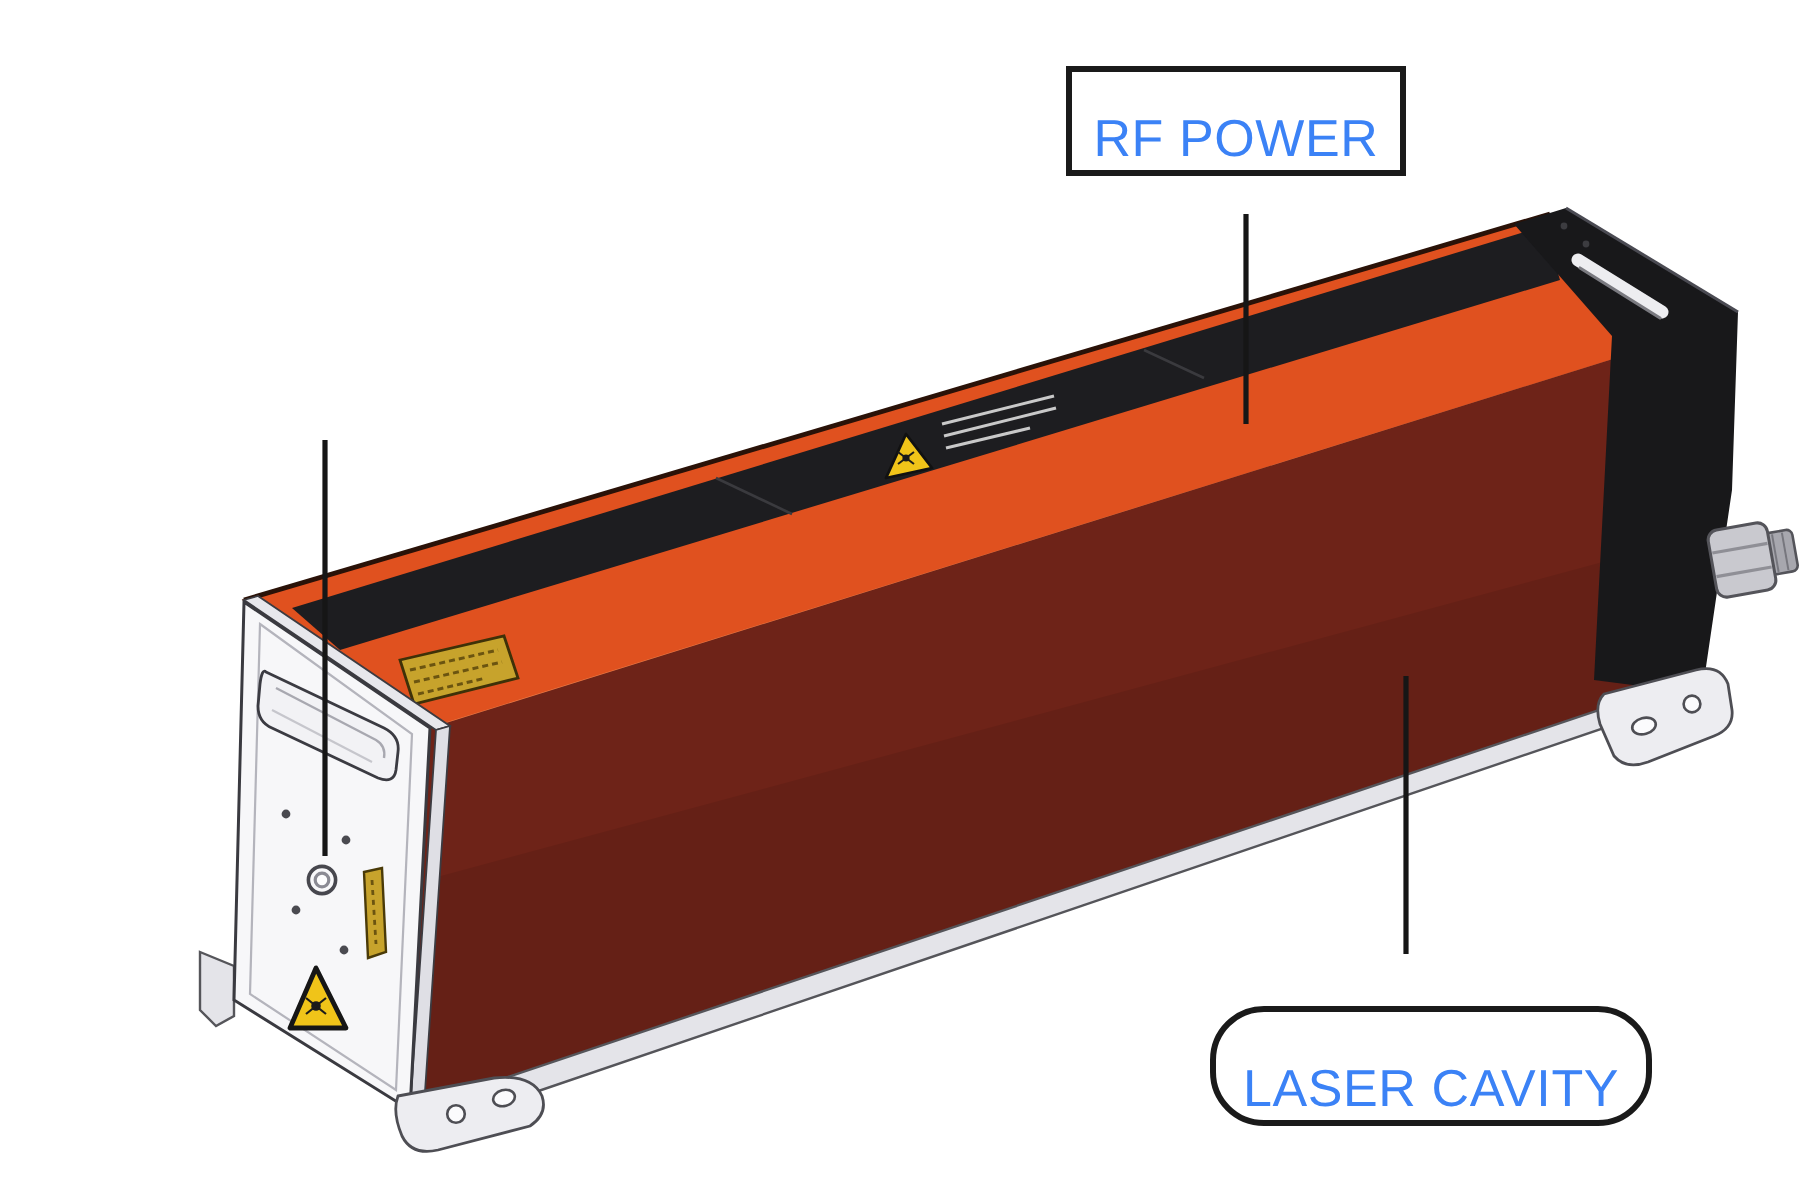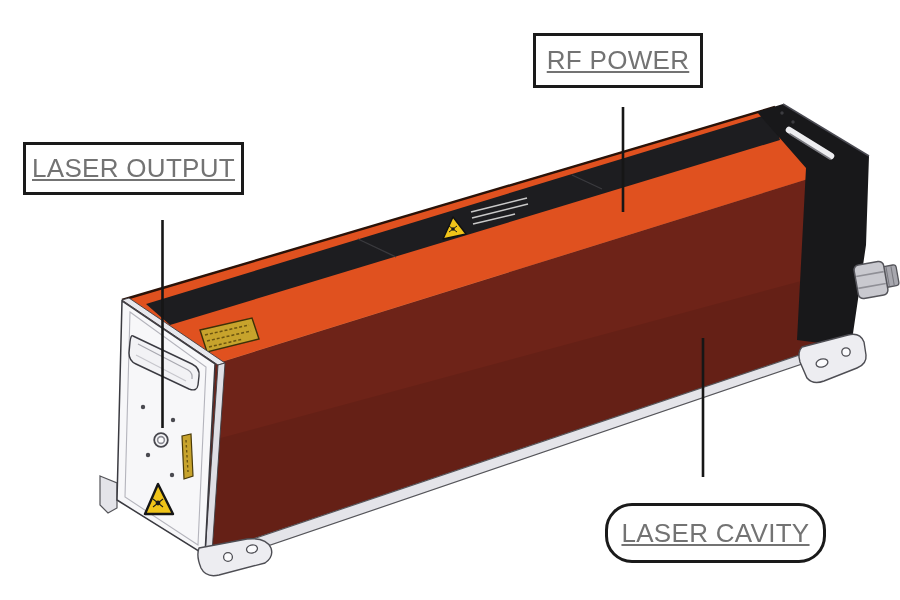--- a/index.html
+++ b/index.html
@@ -2,25 +2,24 @@
 <html><head>
 <meta charset="utf-8">
 <style>
   html,body{margin:0;padding:0;background:#ffffff;}
   #stage{
     position:relative;width:900px;height:600px;background:#ffffff;
     overflow:hidden;font-family:"Liberation Sans", sans-serif;
   }
   #stage svg{position:absolute;left:0;top:0;}
   .callout{
-    position:absolute;display:flex;align-items:center;justify-content:center;
-    background:#ffffff;border:3px solid #1a1a1a;color:#737373;
+    position:absolute;display:flex;align-items:flex-end;justify-content:center;
+    background:#ffffff;border:3px solid #1a1a1a;color:#3b82f6;
     font-size:26px;letter-spacing:0.3px;white-space:nowrap;
     font-family:"Liberation Sans", sans-serif;
-    text-decoration:underline;
   }
   .co-laser-output{left:23px;top:142px;width:215px;height:47px;}
   .co-rf-power{left:533px;top:33px;width:164px;height:49px;}
   .co-laser-cavity{left:605px;top:503px;width:215px;height:54px;border-radius:27px;}
 </style>
 </head>
 <body>
 
 <div id="stage">
 
@@ -136,23 +135,20 @@
       <ellipse cx="252" cy="549" rx="5.5" ry="4" transform="rotate(-15 252 549)" fill="#fbfbfd" stroke="#4e4e54" stroke-width="1.3"></ellipse>
     </g>
 
     <g stroke="#161616" stroke-width="2.6">
       <line x1="162.5" y1="220" x2="162.5" y2="428"></line>
       <line x1="623" y1="107" x2="623" y2="212"></line>
       <line x1="703" y1="338" x2="703" y2="477"></line>
     </g>
   </svg>
 
-  <div class="callout co-laser-output">
-    <span>LASER OUTPUT</span>
-  </div>
   <div class="callout co-rf-power">
     <span>RF POWER</span>
   </div>
   <div class="callout co-laser-cavity">
     <span>LASER CAVITY</span>
   </div>
 
 </div>
 
 </body></html>

